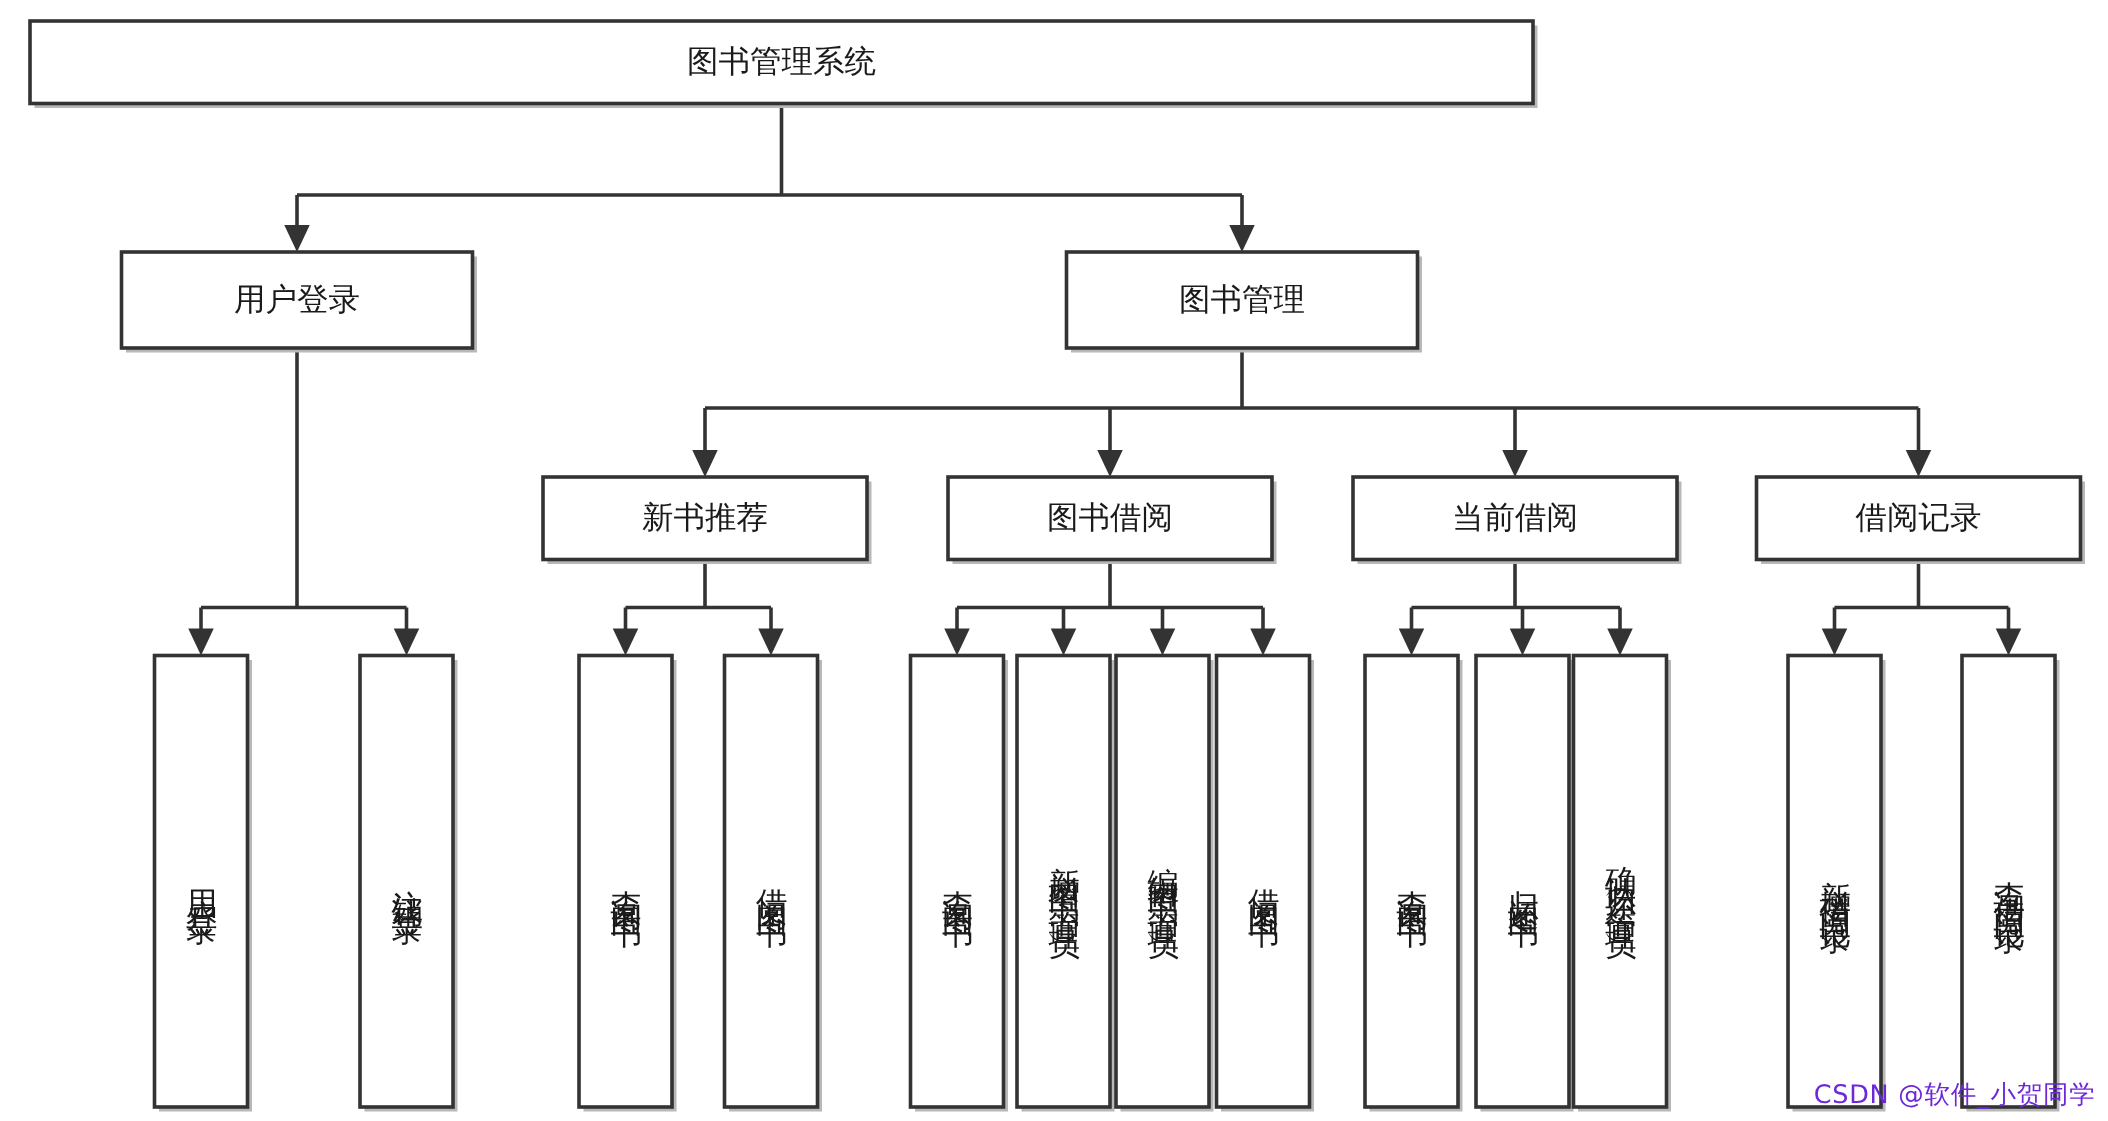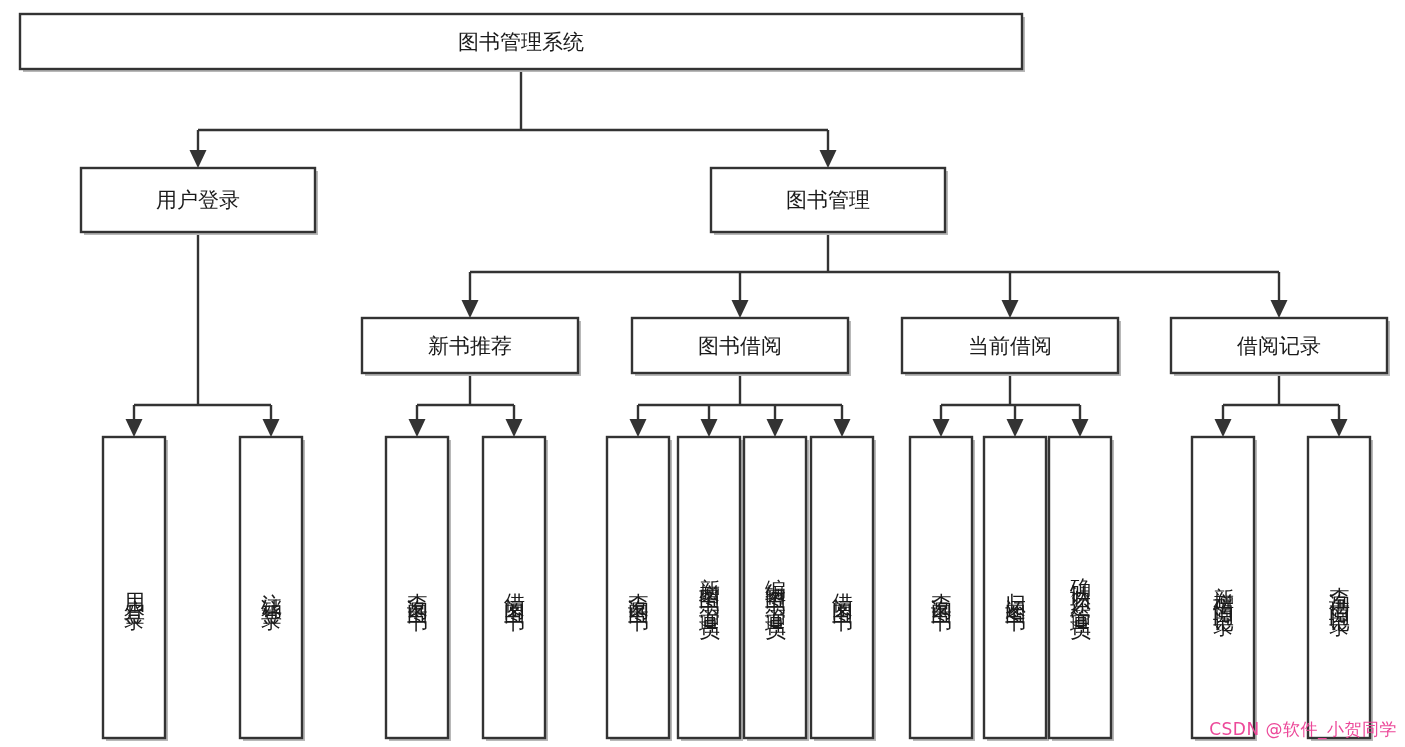--- a/index.html
+++ b/index.html
@@ -70,21 +70,21 @@
     letter-spacing: 5px;
     color: #1a1a1a;
     white-space: nowrap;
   }
   .watermark {
     position: absolute;
     right: 8px;
     bottom: 6px;
     font-family: "DejaVu Sans", "Liberation Sans", sans-serif;
     font-size: 17px;
-    color: #ec4899;
+    color: #6d28d9;
     letter-spacing: 0.5px;
     white-space: nowrap;
   }
 </style>
 </head>
 <body>
 
 <div id="diagram-root">
 
   <svg id="tree-svg" viewBox="0 0 1405 747">

